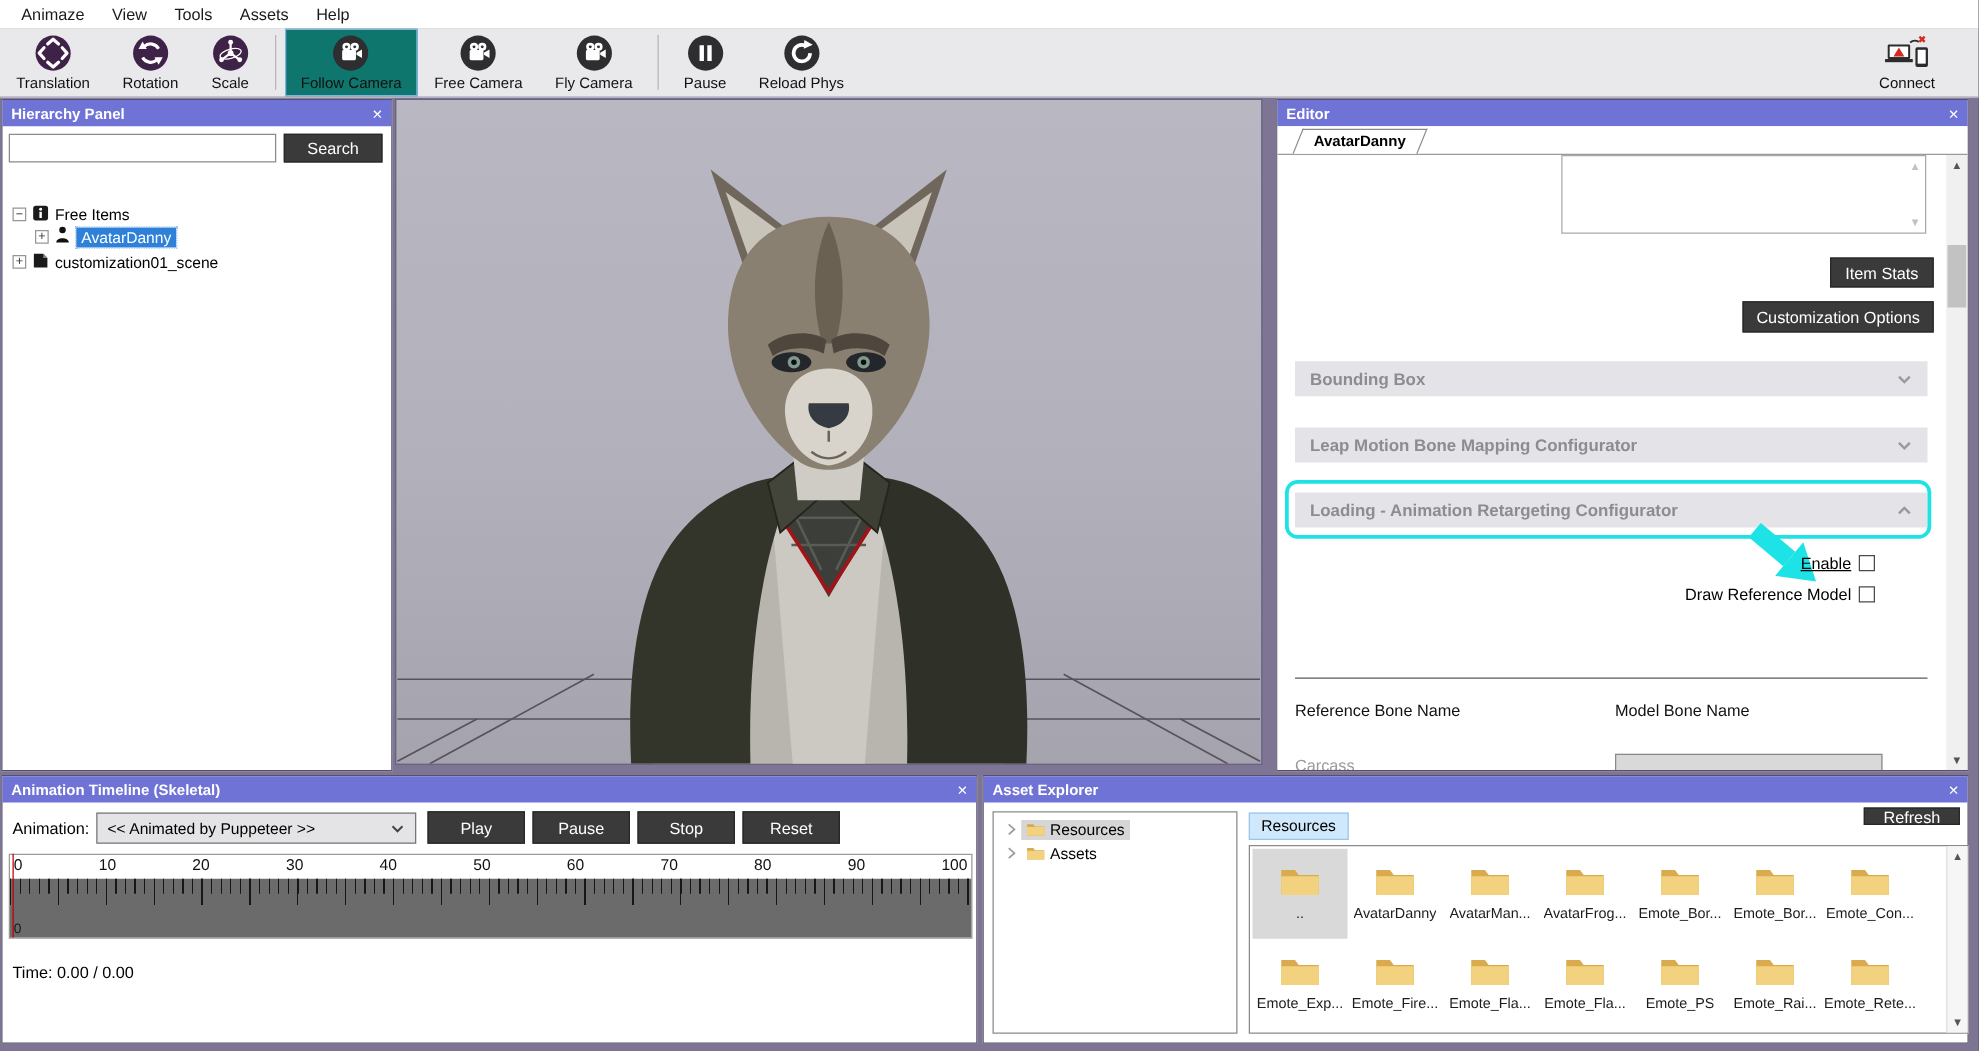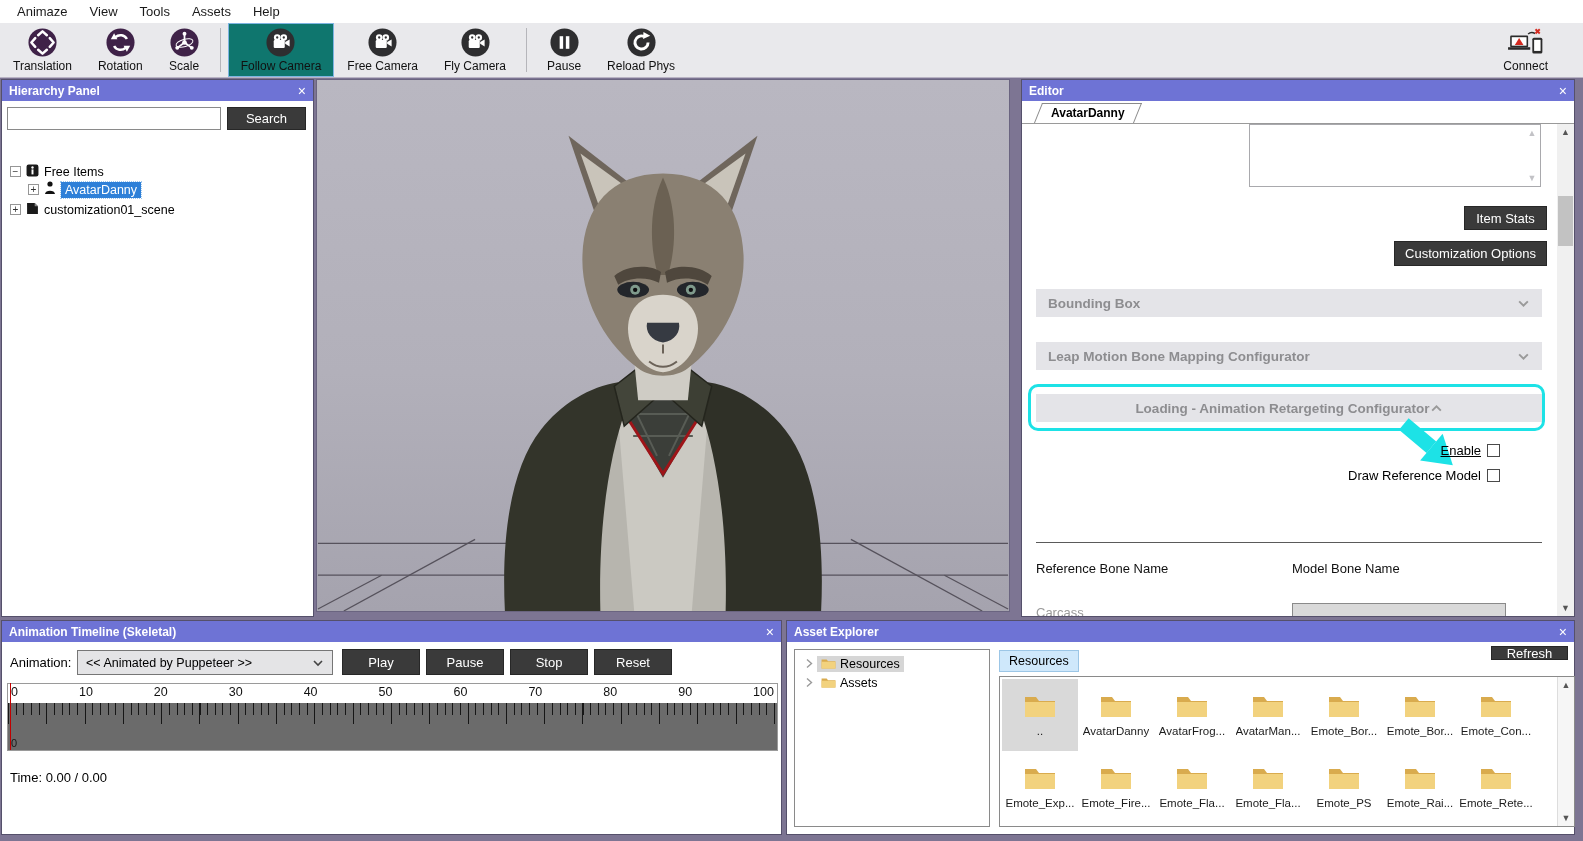--- a/index.html
+++ b/index.html
@@ -353,21 +353,21 @@
         <svg width="13" height="9" viewBox="0 0 12 8">
             <polyline points="2,2 6,6 10,2" fill="none" stroke="#9a9a9a" stroke-width="1.8"></polyline>
           </svg>
       </div>
       <div class="section-hdr" style="top:218px;gap:19px;">
         <span>Leap Motion Bone Mapping Configurator</span>
         <svg width="13" height="9" viewBox="0 0 12 8">
             <polyline points="2,2 6,6 10,2" fill="none" stroke="#9a9a9a" stroke-width="1.8"></polyline>
           </svg>
       </div>
-      <div class="section-hdr" style="top:270px;justify-content:center;">
+      <div class="section-hdr" style="top:270px;">
         <span>Loading - Animation Retargeting Configurator</span>
         <svg width="13" height="9" viewBox="0 0 12 8">
             <polyline points="2,6 6,2 10,6" fill="none" stroke="#9a9a9a" stroke-width="1.8"></polyline>
           </svg>
       </div>
       <div class="cyan-outline"></div>
       <svg class="cyan-arrow" viewBox="0 0 72 56">
         <g transform="rotate(40 36 28)">
             <rect x="4" y="20" width="36" height="15" fill="#1de2e6"></rect>
             <polygon points="40,10 40,45 68,27.5" fill="#1de2e6"></polygon>
@@ -487,29 +487,29 @@
                   <path d="M1,8 h30 v15 H1 z" fill="#f2d27e"></path>
                 </svg></span>
               <span class="folder-label">AvatarDanny</span>
             </div>
 
             <div class="folder-item">
               <span><svg width="32" height="26" viewBox="0 0 32 26">
                   <path d="M1,3 h11 l3,4 h16 v16 H1 z" fill="#d9ab4e"></path>
                   <path d="M1,8 h30 v15 H1 z" fill="#f2d27e"></path>
                 </svg></span>
+              <span class="folder-label">AvatarMan...</span>
+            </div>
+
+            <div class="folder-item">
+              <span><svg width="32" height="26" viewBox="0 0 32 26">
+                  <path d="M1,3 h11 l3,4 h16 v16 H1 z" fill="#d9ab4e"></path>
+                  <path d="M1,8 h30 v15 H1 z" fill="#f2d27e"></path>
+                </svg></span>
               <span class="folder-label">AvatarFrog...</span>
-            </div>
-
-            <div class="folder-item">
-              <span><svg width="32" height="26" viewBox="0 0 32 26">
-                  <path d="M1,3 h11 l3,4 h16 v16 H1 z" fill="#d9ab4e"></path>
-                  <path d="M1,8 h30 v15 H1 z" fill="#f2d27e"></path>
-                </svg></span>
-              <span class="folder-label">AvatarMan...</span>
             </div>
 
             <div class="folder-item">
               <span><svg width="32" height="26" viewBox="0 0 32 26">
                   <path d="M1,3 h11 l3,4 h16 v16 H1 z" fill="#d9ab4e"></path>
                   <path d="M1,8 h30 v15 H1 z" fill="#f2d27e"></path>
                 </svg></span>
               <span class="folder-label">Emote_Bor...</span>
             </div>
 

